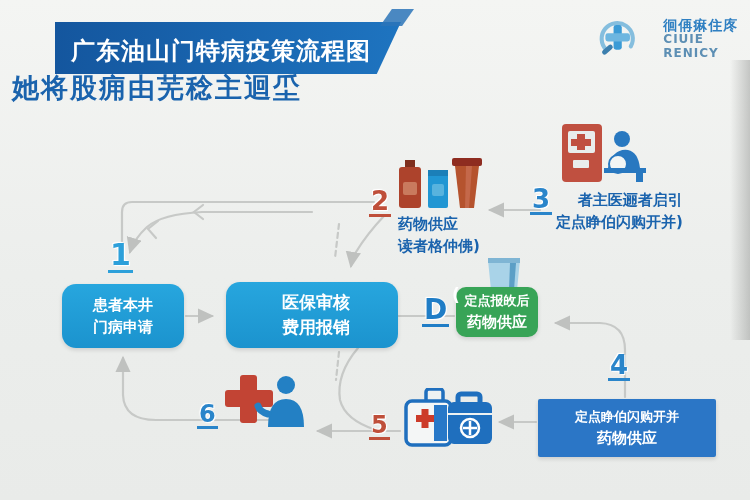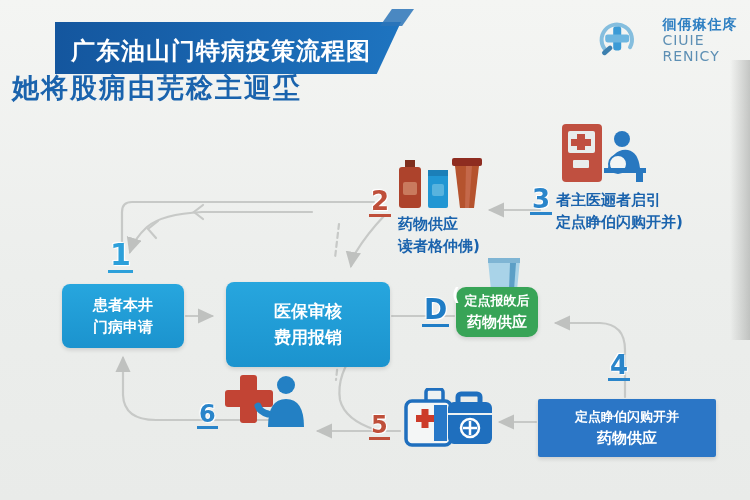--- a/index.html
+++ b/index.html
@@ -12,39 +12,39 @@
   .banner{position:absolute;left:18px;top:22px;padding:13px 30px 7px 16px;
     background:linear-gradient(90deg,#14569e,#1e74c0);color:#fff;font-size:24px;
     font-weight:bold;letter-spacing:1px;clip-path:polygon(0 0,100% 0,93% 100%,0 100%);margin-left:37px;}
   .banner-slash{position:absolute;left:380px;top:9px;width:34px;height:17px;
     background:#2b74b8;clip-path:polygon(35% 0,100% 0,65% 100%,0 100%);opacity:.85;}
   .subtitle{position:absolute;left:12px;top:70px;font-size:27px;font-weight:bold;
     color:#1a63ad;letter-spacing:2px;white-space:nowrap;}
   .logo{position:absolute;left:598px;top:16px;display:flex;align-items:center;gap:6px;}
   .logo-text{display:flex;flex-direction:column;line-height:1.15;margin-left:20px;}
   .logo-zh{font-size:14px;font-weight:bold;color:#2e7fc2;letter-spacing:1px;}
-  .logo-en{font-size:14px;font-weight:normal;color:#56850; color:#5d8fb4;letter-spacing:1px;}
-  
-  .node{position:absolute;border-radius:8px;color:#fff;font-weight:bold;display:flex;
+  .logo-en{font-size:12px;font-weight:bold;color:#56850; color:#5d8fb4;letter-spacing:1px;}
+  
+  .node{position:absolute;border-radius:14px;color:#fff;font-weight:bold;display:flex;
     flex-direction:column;align-items:center;justify-content:center;text-align:center;
     box-shadow:0 2px 4px rgba(0,0,0,.13);line-height:1.5;}
   .node-azure{background:linear-gradient(180deg,#27a6de,#1b93ce);}
   .node-patient{left:62px;top:284px;width:122px;height:64px;font-size:15px;}
-  .node-review{left:226px;top:282px;width:164px;height:85px;font-size:17px;}
+  .node-review{left:226px;top:282px;width:164px;height:66px;font-size:17px;padding-left:8px;}
   .node-supply{left:456px;top:287px;width:82px;height:50px;background:#38a457;border-radius:10px;}
   .node-supply .l1{font-size:13px;}
   .node-supply .l2{font-size:15px;}
   .quote-mark{position:absolute;left:-4px;top:-4px;color:#fff;font-size:17px;font-weight:bold;}
   .node-purchase{left:538px;top:399px;width:178px;height:58px;background:#2b76c6;border-radius:2px;}
   .node-purchase .l1{font-size:13px;}
   .node-purchase .l2{font-size:15px;}
   
   .note{position:absolute;color:#1a63ad;font-weight:bold;line-height:1.45;white-space:nowrap;}
   .note-medicine{left:398px;top:214px;font-size:15px;}
-  .note-pharmacy{left:556px;top:190px;font-size:15px;}
+  .note-pharmacy{left:556px;top:190px;font-size:15px;text-align:right;}
   .note-doctor{left:198px;top:438px;font-size:16px;}
   
   .num{position:absolute;font-weight:bold;padding:0 2px;border-bottom:3px solid currentColor;
     text-shadow:0 0 3px #fff,1px 1px 0 #fff,-1px -1px 0 #fff;line-height:1;}
   .num-blue{color:#2a85ca;}
   .num-red{color:#bf4f3a;}
   .n1{left:108px;top:240px;font-size:30px;color:#2da0da;}
   .n2{left:369px;top:188px;font-size:26px;}
   .n3{left:530px;top:186px;font-size:26px;}
   .nD{left:422px;top:296px;font-size:28px;color:#1f7dc6;}

